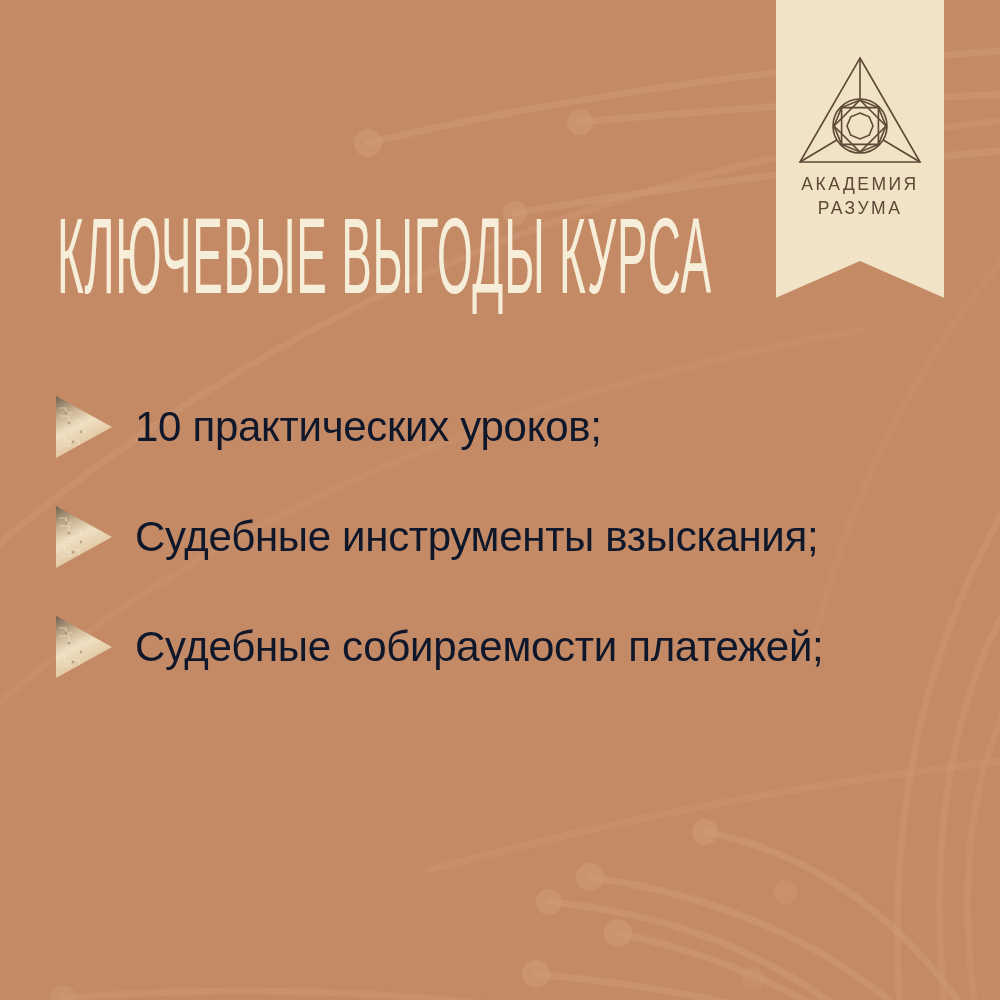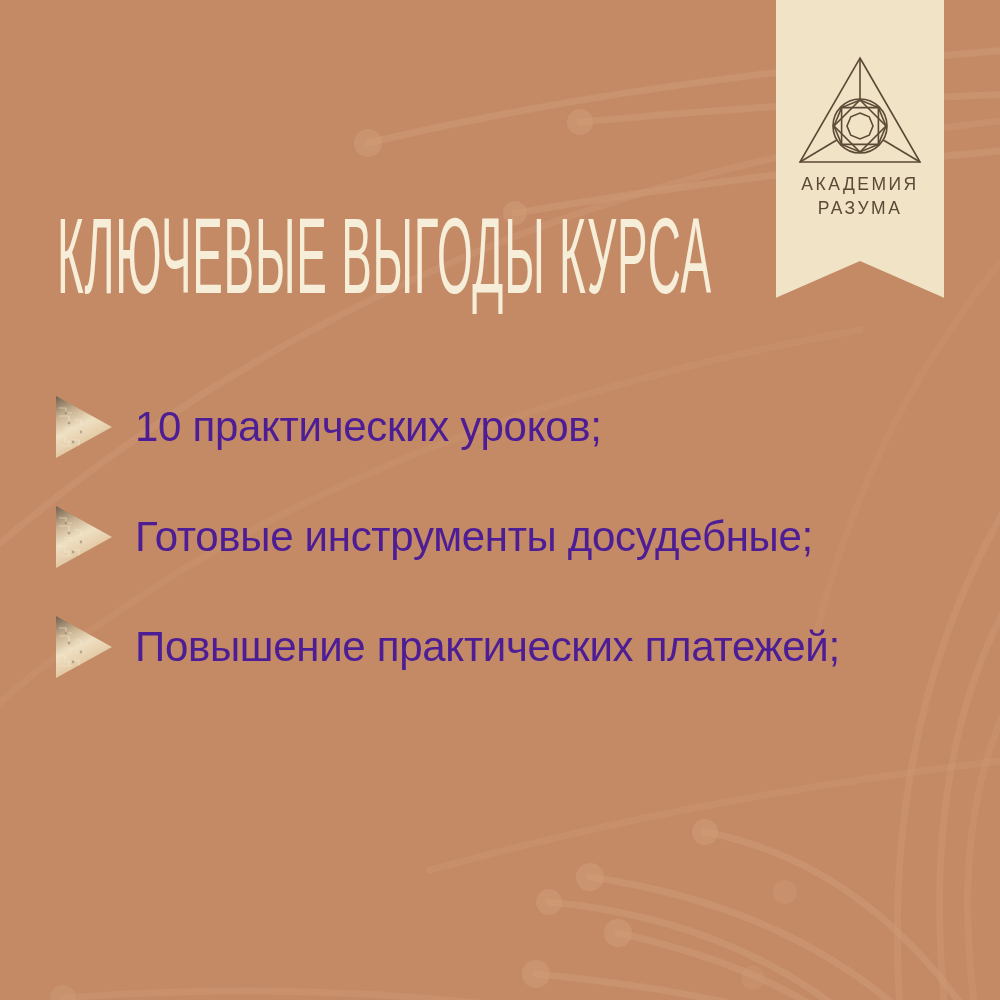--- a/index.html
+++ b/index.html
@@ -22,21 +22,21 @@
     position:absolute;left:57px;top:202px;
     font-size:58px;font-weight:400;line-height:1;
     color:#f6eed8;white-space:nowrap;letter-spacing:1px;
     transform:scale(0.79,1.85);transform-origin:0 0;
   }
   
   .bullets{position:absolute;left:55px;top:372px;width:920px;}
   .bullet-row{display:flex;align-items:center;height:110px;gap:20px;}
   .bullet-icon{width:60px;height:66px;flex:0 0 auto;}
   .bullet-text{
-    font-size:42px;color:#4c1d95;letter-spacing:-0.3px;line-height:1.1;
+    font-size:42px;color:#0f172a;letter-spacing:-0.3px;line-height:1.1;
   }
 </style>
 </head>
 <body>
 
 <div class="canvas">
 
   <svg width="0" height="0" style="position:absolute" aria-hidden="true">
     <defs>
       <linearGradient id="triGrad" x1="0" y1="0" x2="0.45" y2="1">
@@ -137,35 +137,35 @@
           <path d="M4 14 h7 v5 h6 M4 22 h10 v7 M9 34 h9 M4 42 h6 v6 h8 M6 52 h11 M14 52 v-6"></path>
           <path d="M20 26 h6 v5 M22 38 h8 M18 46 h6 v6"></path>
         </g>
         <g fill="#7a6450" opacity="0.45">
           <circle cx="11" cy="19" r="1.4"></circle>
             <circle cx="14" cy="29" r="1.4"></circle>
           <circle cx="18" cy="48" r="1.4"></circle>
             <circle cx="26" cy="38" r="1.4"></circle>
         </g>
       </svg>
-      <span class="bullet-text">Готовые инструменты досудебные;</span>
+      <span class="bullet-text">Судебные инструменты взыскания;</span>
     </div>
 
     <div class="bullet-row">
       <svg class="bullet-icon" viewBox="0 0 60 66">
         <path d="M1 2 L57 33 L1 64 Z" fill="url(#triGrad)"></path>
         <g clip-path="url(#triClip)" fill="none" stroke="#f6ecd6" stroke-width="1.2" opacity="0.55">
           <path d="M4 14 h7 v5 h6 M4 22 h10 v7 M9 34 h9 M4 42 h6 v6 h8 M6 52 h11 M14 52 v-6"></path>
           <path d="M20 26 h6 v5 M22 38 h8 M18 46 h6 v6"></path>
         </g>
         <g fill="#7a6450" opacity="0.45">
           <circle cx="11" cy="19" r="1.4"></circle>
             <circle cx="14" cy="29" r="1.4"></circle>
           <circle cx="18" cy="48" r="1.4"></circle>
             <circle cx="26" cy="38" r="1.4"></circle>
         </g>
       </svg>
-      <span class="bullet-text">Повышение практических платежей;</span>
+      <span class="bullet-text">Судебные собираемости платежей;</span>
     </div>
 
 
   </div>
 </div>
 
 </body></html>

